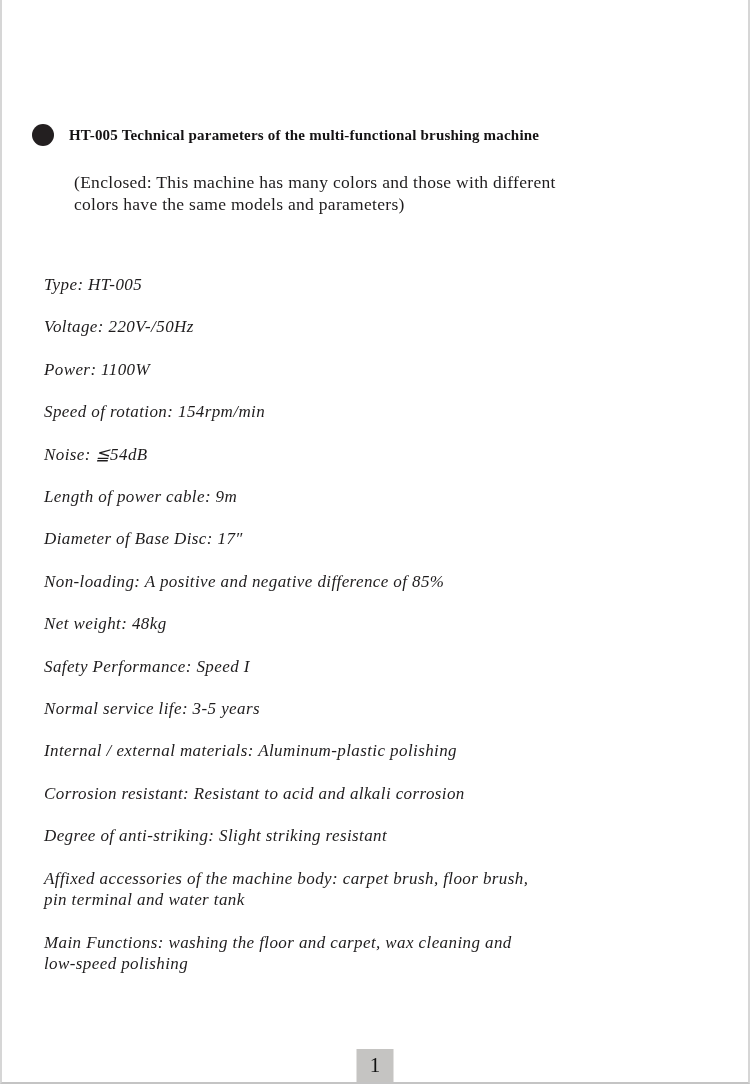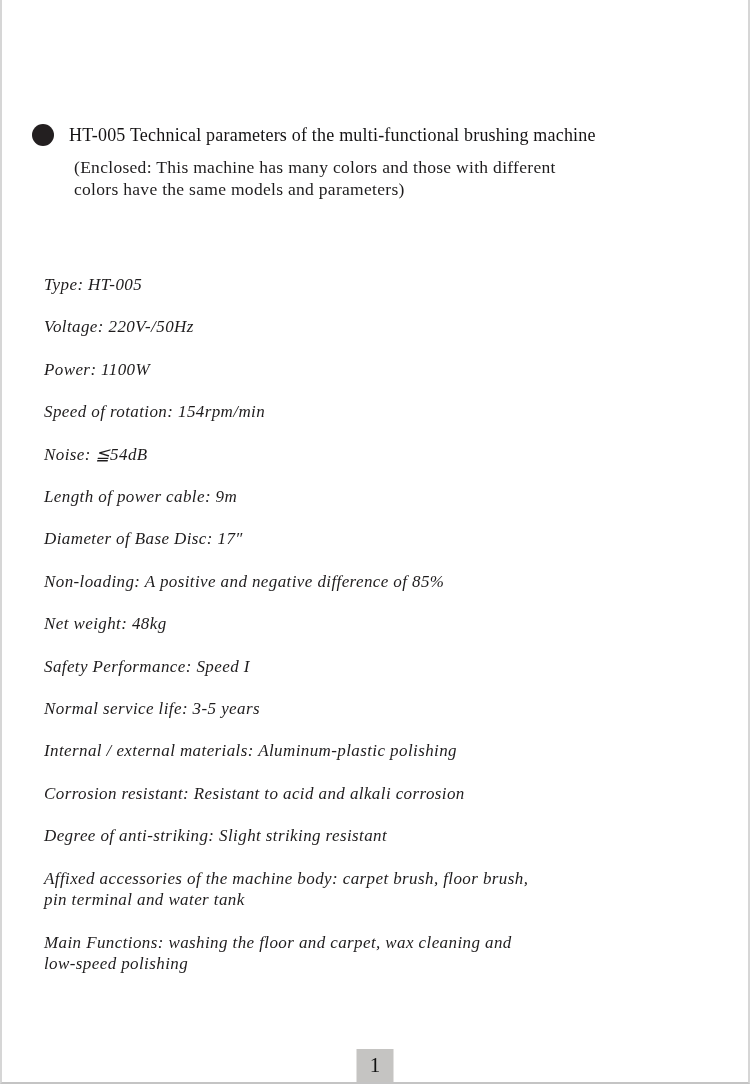--- a/index.html
+++ b/index.html
@@ -34,30 +34,30 @@
     width: 700px;
   }
   .bullet {
     width: 22px;
     height: 22px;
     border-radius: 50%;
     background: var(--bullet-color);
     flex: 0 0 auto;
   }
   .doc-title {
-    font-size: 18px;
-    font-weight: normal;
+    font-size: 15px;
+    font-weight: bold;
     letter-spacing: 0.2px;
     color: var(--title-color);
     white-space: nowrap;
   }
   .subtitle {
     position: absolute;
     left: 72px;
-    top: 156px;
+    top: 171px;
     width: 600px;
     font-size: 17.5px;
     letter-spacing: 0.3px;
     line-height: 22px;
   }
   .specs {
     position: absolute;
     left: 42px;
     top: 274px;
     width: 660px;

